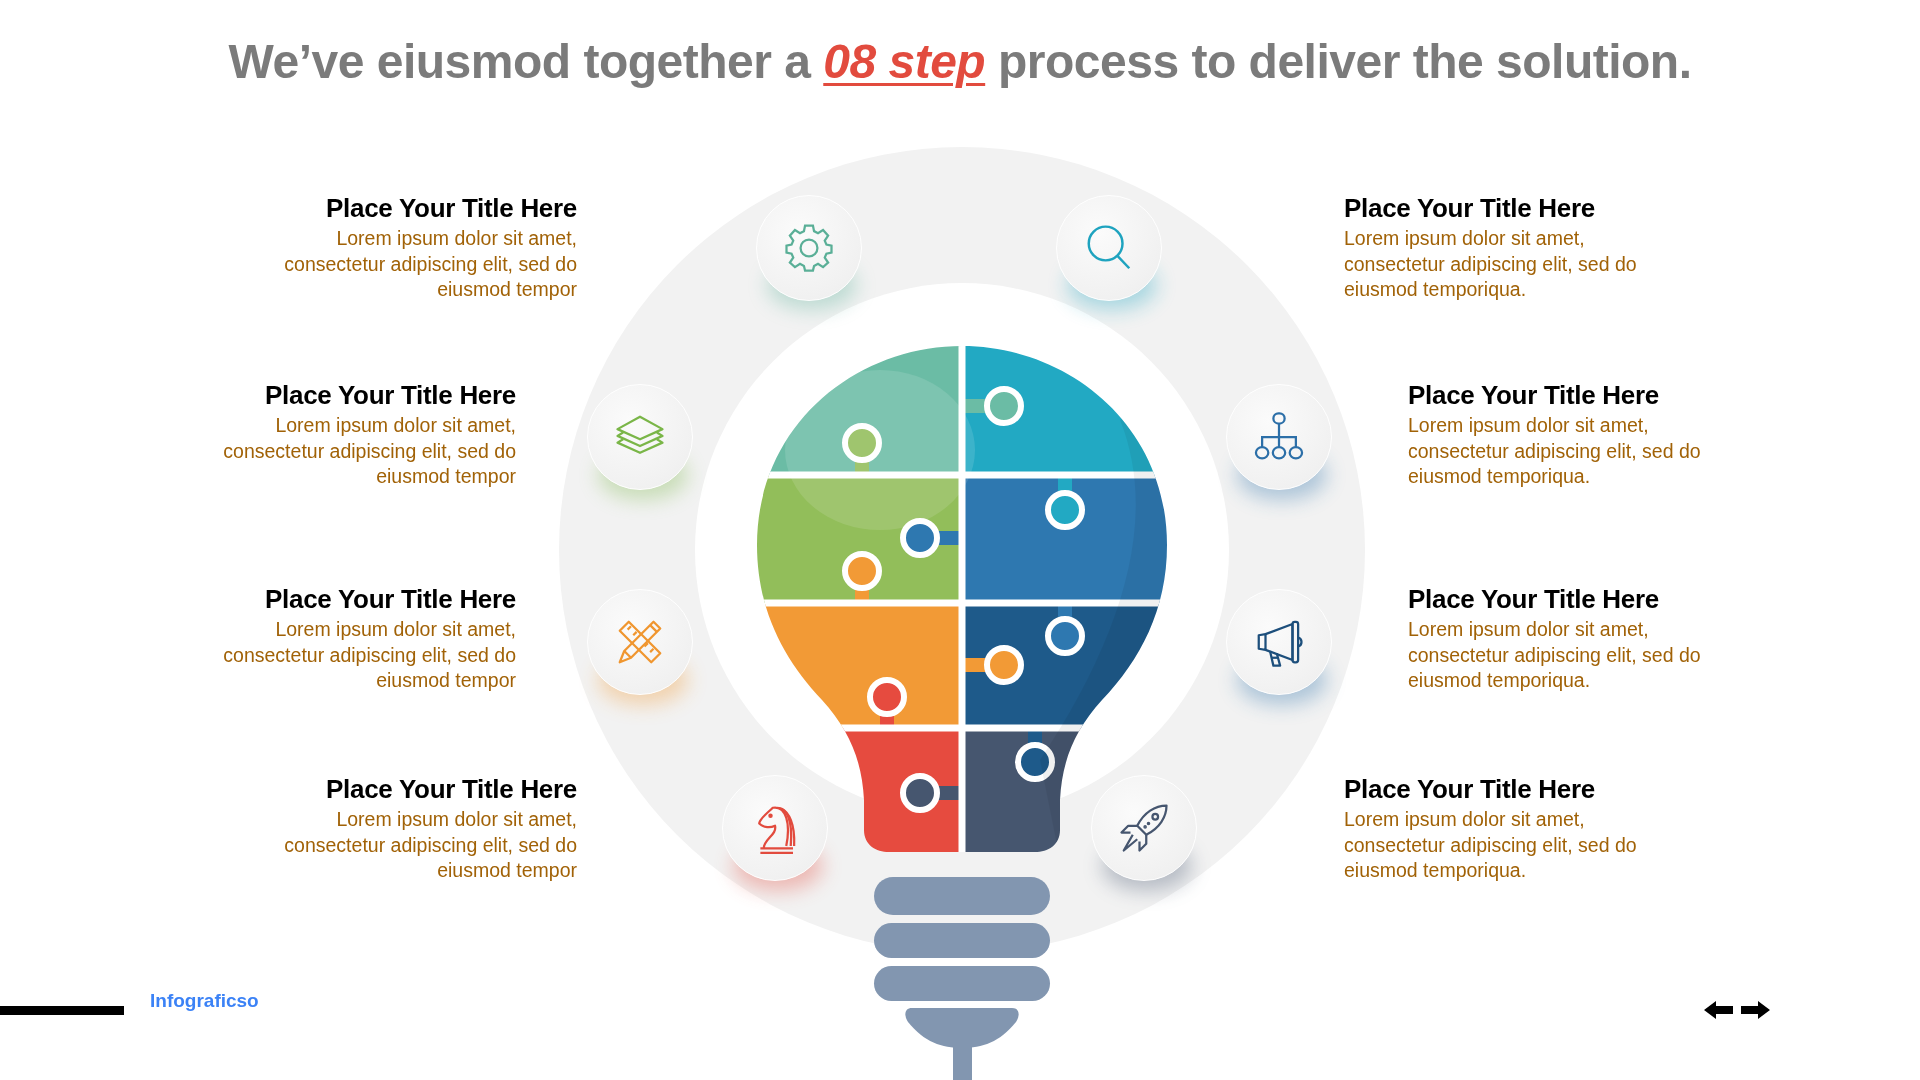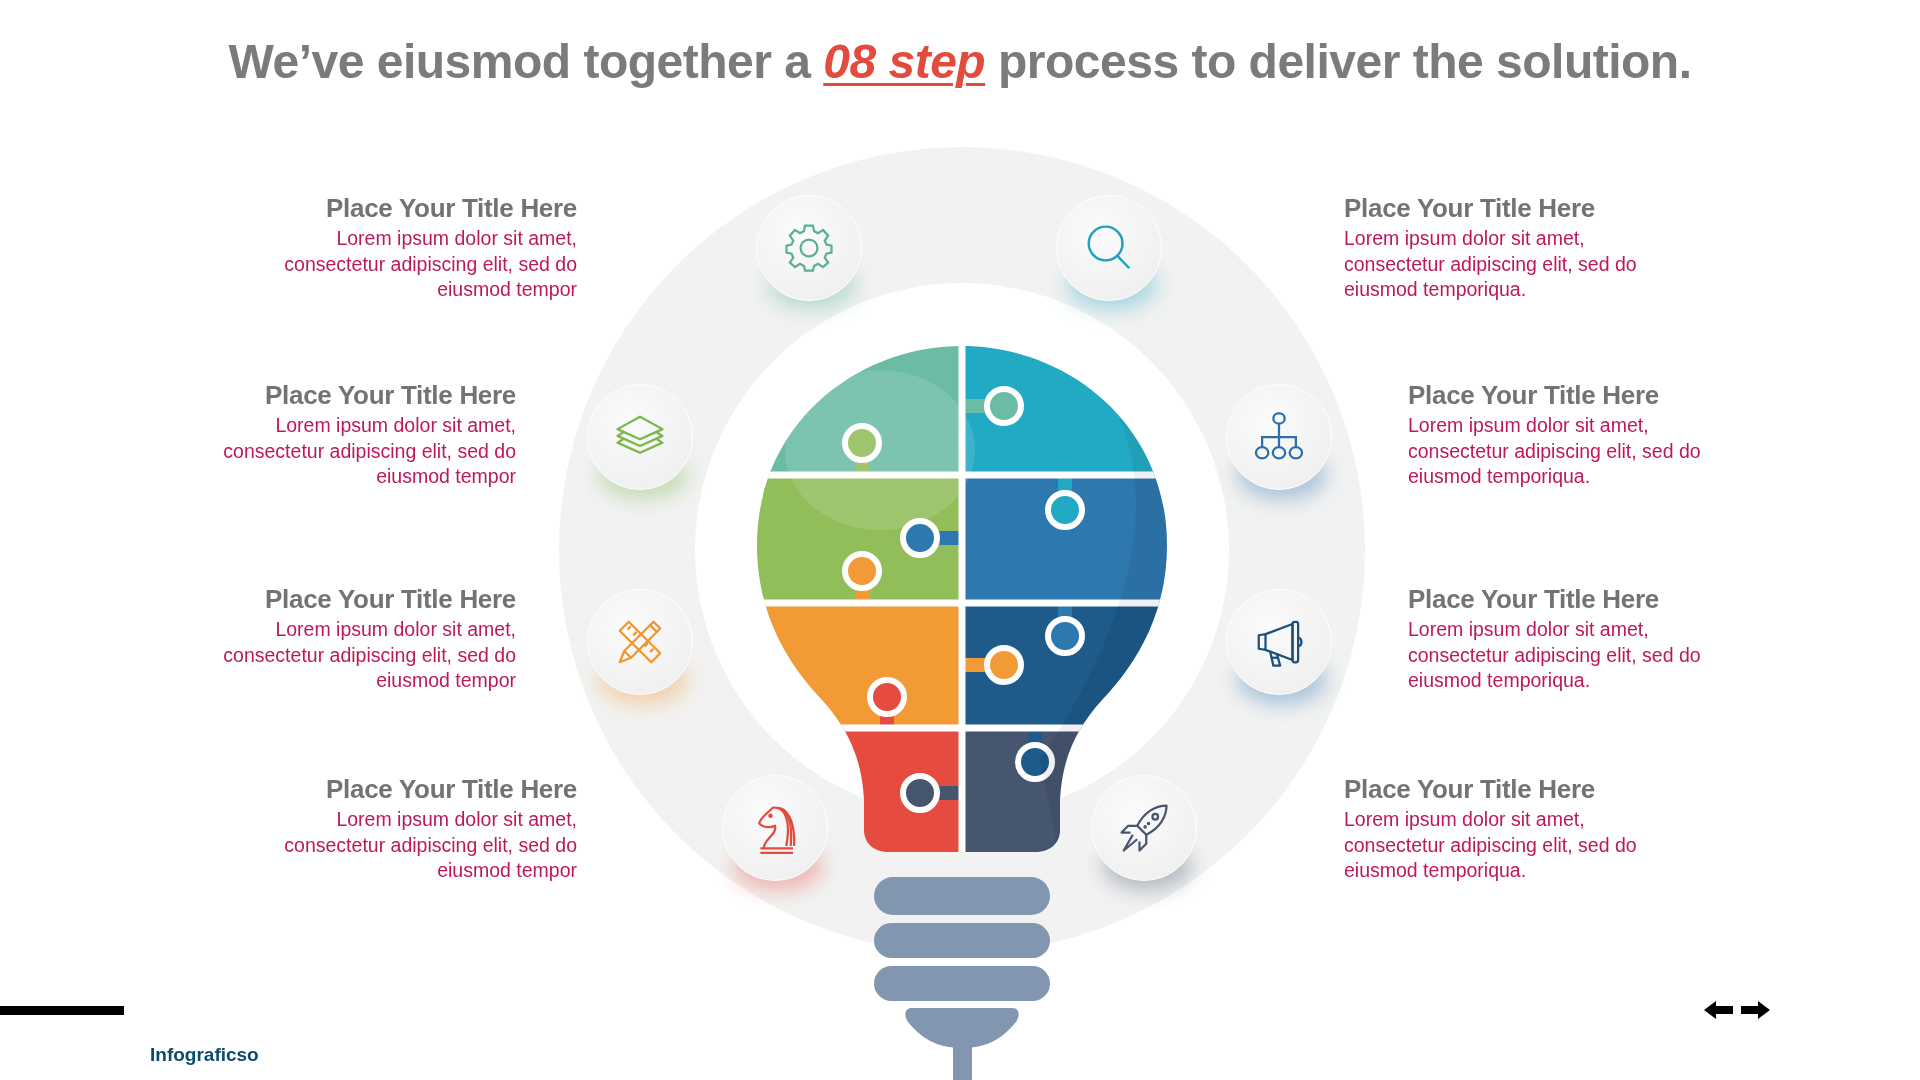--- a/index.html
+++ b/index.html
@@ -29,28 +29,28 @@
     background: radial-gradient(circle at 40% 35%, #fbfbfb 0%, #f1f1f1 70%, #ececec 100%);
     border: 1.5px solid #ffffff;
     display: flex; align-items: center; justify-content: center;
     box-sizing: border-box;
   }
   .icon-bubble svg { width: 54px; height: 54px; }
 
   .step { position: absolute; width: 340px; }
   .step.left { text-align: right; }
   .step.right { text-align: left; }
-  .step .title { font-size: 26px; font-weight: bold; color: #737373; line-height: 32px; letter-spacing: -0.3px; white-space: nowrap; }
-  .step .body { font-size: 19.5px; color: #be185d; line-height: 25.5px; margin-top: 2px; }
+  .step .title { font-size: 26px; font-weight: bold; color: #000000; line-height: 32px; letter-spacing: -0.3px; white-space: nowrap; }
+  .step .body { font-size: 19.5px; color: #a16207; line-height: 25.5px; margin-top: 2px; }
   .step .body span { display: block; white-space: nowrap; }
 
   .bulb-svg { position: absolute; left: 0; top: 0; }
 
   .footer-bar { position: absolute; left: 0; top: 1006px; width: 124px; height: 9px; background: #000; }
-  .footer-brand { position: absolute; left: 150px; top: 1044px; font-size: 19px; font-weight: bold; color: #0c4a6e; }
+  .footer-brand { position: absolute; left: 150px; top: 990px; font-size: 19px; font-weight: bold; color: #3b82f6; }
   .nav { position: absolute; top: 999px; width: 32px; height: 22px; cursor: pointer; }
   .nav svg { width: 32px; height: 22px; }
 </style>
 </head>
 <body>
 
 <div class="headline">
   <span>We’ve eiusmod together a </span><span class="accent">08 step</span><span> process to deliver the solution.</span>
 </div>
 

